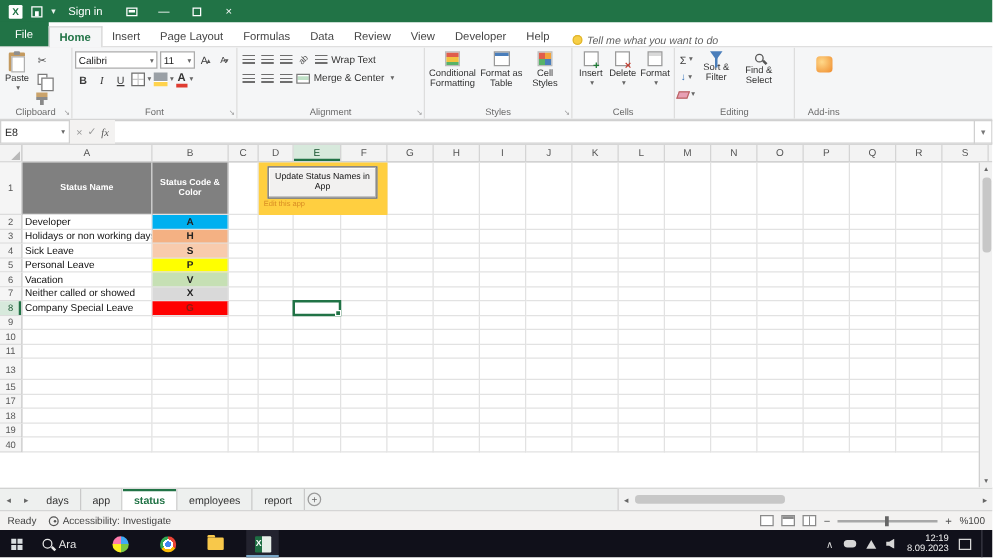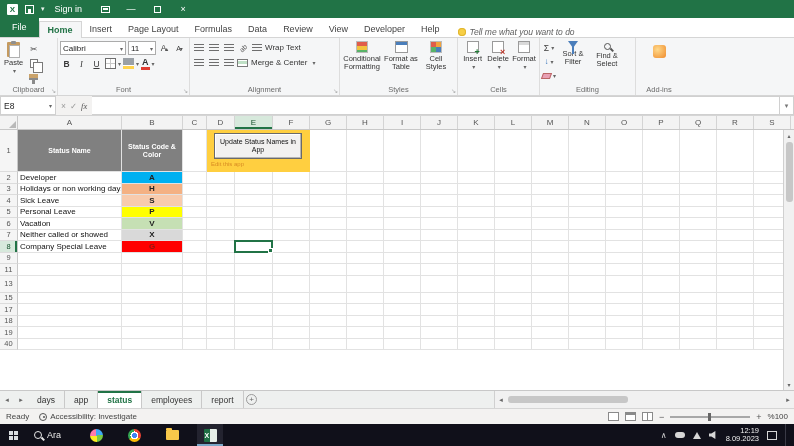--- a/index.html
+++ b/index.html
@@ -613,20 +613,42 @@
           <div class="cell" style="width: 37px;"></div>
           <div class="cell" style="width: 37px;"></div>
           <div class="cell" style="width: 37px;"></div>
           <div class="cell" style="width: 37px;"></div>
           <div class="cell" style="width: 37px;"></div>
           <div class="cell" style="width: 37px;"></div>
           <div class="cell" style="width: 37px;"></div>
           <div class="cell" style="width: 37px;"></div>
         </div>
         <div class="grow" style="height: 11.5px;">
+          <div class="rowh">10</div>
+          <div class="cell" style="width: 104px;"></div>
+          <div class="cell" style="width: 61px;"></div>
+          <div class="cell" style="width: 24px;"></div>
+          <div class="cell" style="width: 28px;"></div>
+          <div class="cell" style="width: 38px;"></div>
+          <div class="cell" style="width: 37px;"></div>
+          <div class="cell" style="width: 37px;"></div>
+          <div class="cell" style="width: 37px;"></div>
+          <div class="cell" style="width: 37px;"></div>
+          <div class="cell" style="width: 37px;"></div>
+          <div class="cell" style="width: 37px;"></div>
+          <div class="cell" style="width: 37px;"></div>
+          <div class="cell" style="width: 37px;"></div>
+          <div class="cell" style="width: 37px;"></div>
+          <div class="cell" style="width: 37px;"></div>
+          <div class="cell" style="width: 37px;"></div>
+          <div class="cell" style="width: 37px;"></div>
+          <div class="cell" style="width: 37px;"></div>
+          <div class="cell" style="width: 37px;"></div>
+        </div>
+        <div class="grow" style="height: 11.5px;">
           <div class="rowh">11</div>
           <div class="cell" style="width: 104px;"></div>
           <div class="cell" style="width: 61px;"></div>
           <div class="cell" style="width: 24px;"></div>
           <div class="cell" style="width: 28px;"></div>
           <div class="cell" style="width: 38px;"></div>
           <div class="cell" style="width: 37px;"></div>
           <div class="cell" style="width: 37px;"></div>
           <div class="cell" style="width: 37px;"></div>
           <div class="cell" style="width: 37px;"></div>

